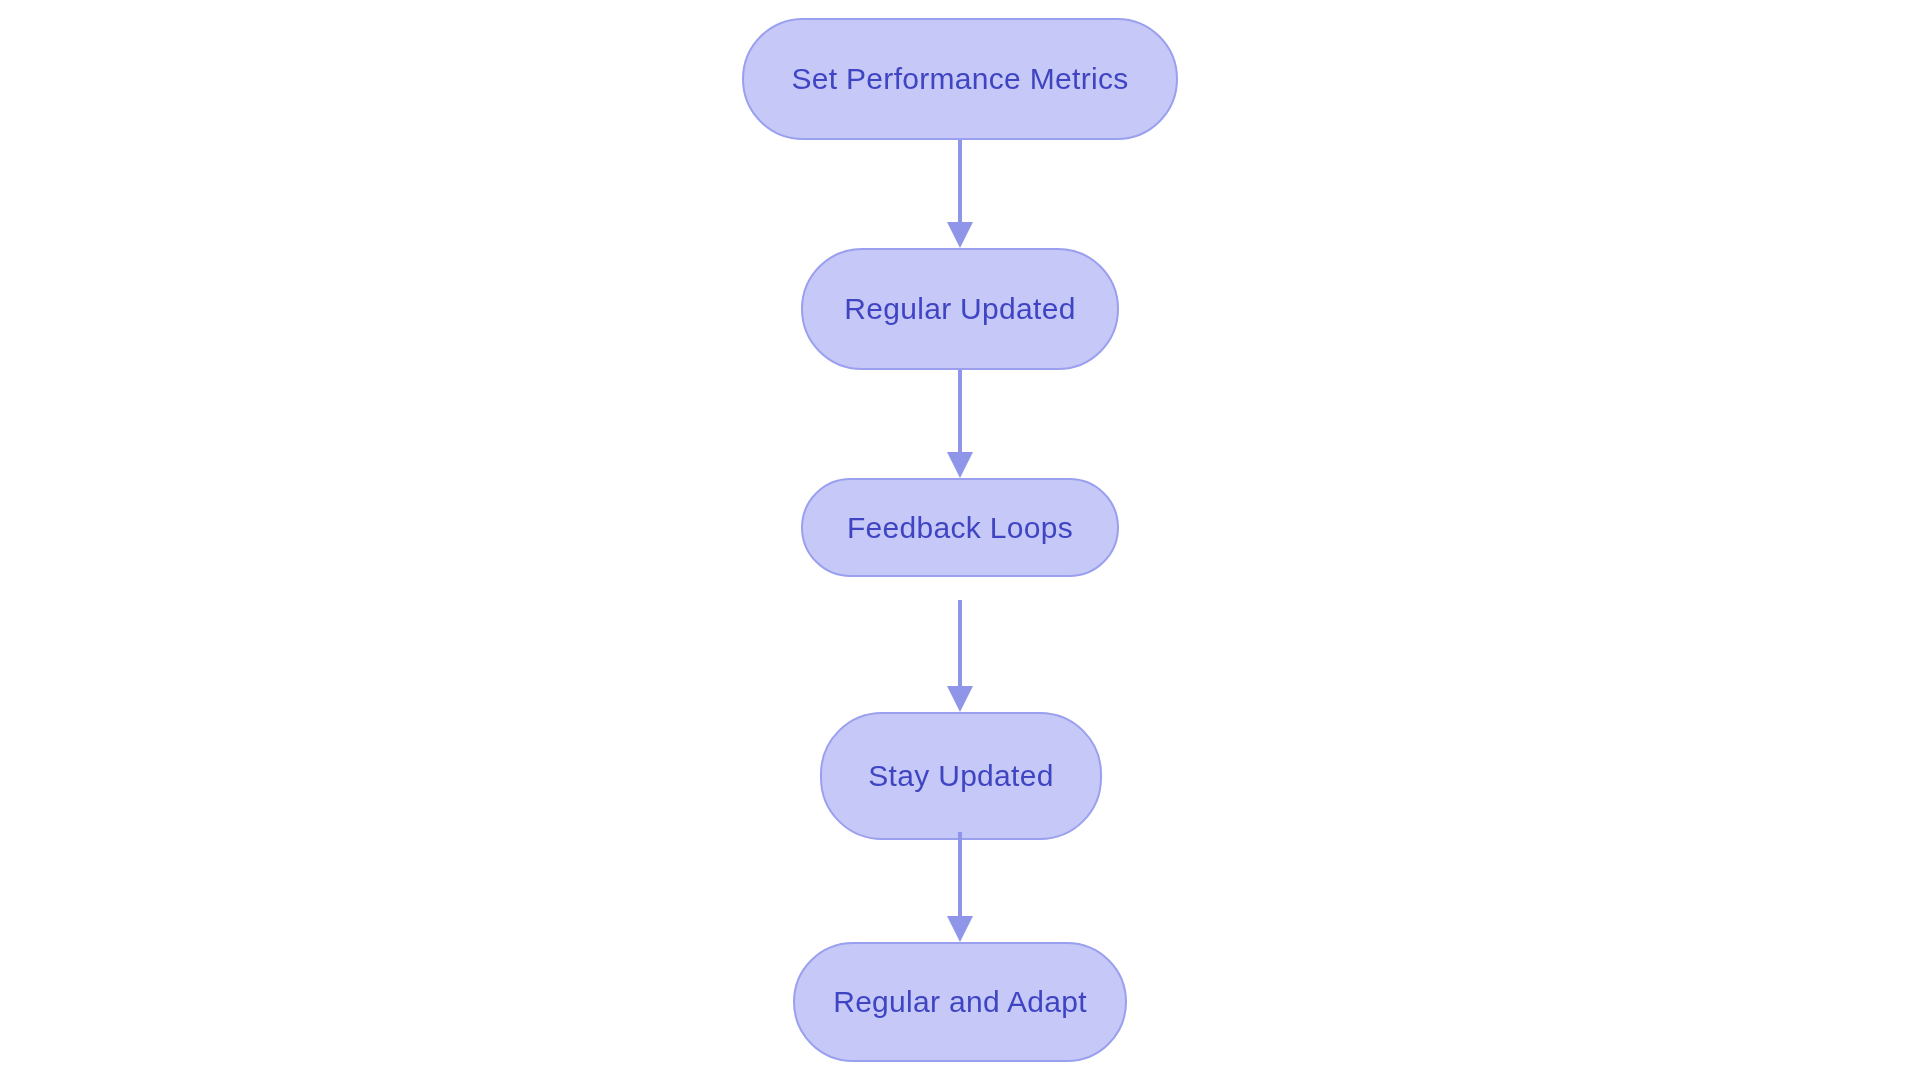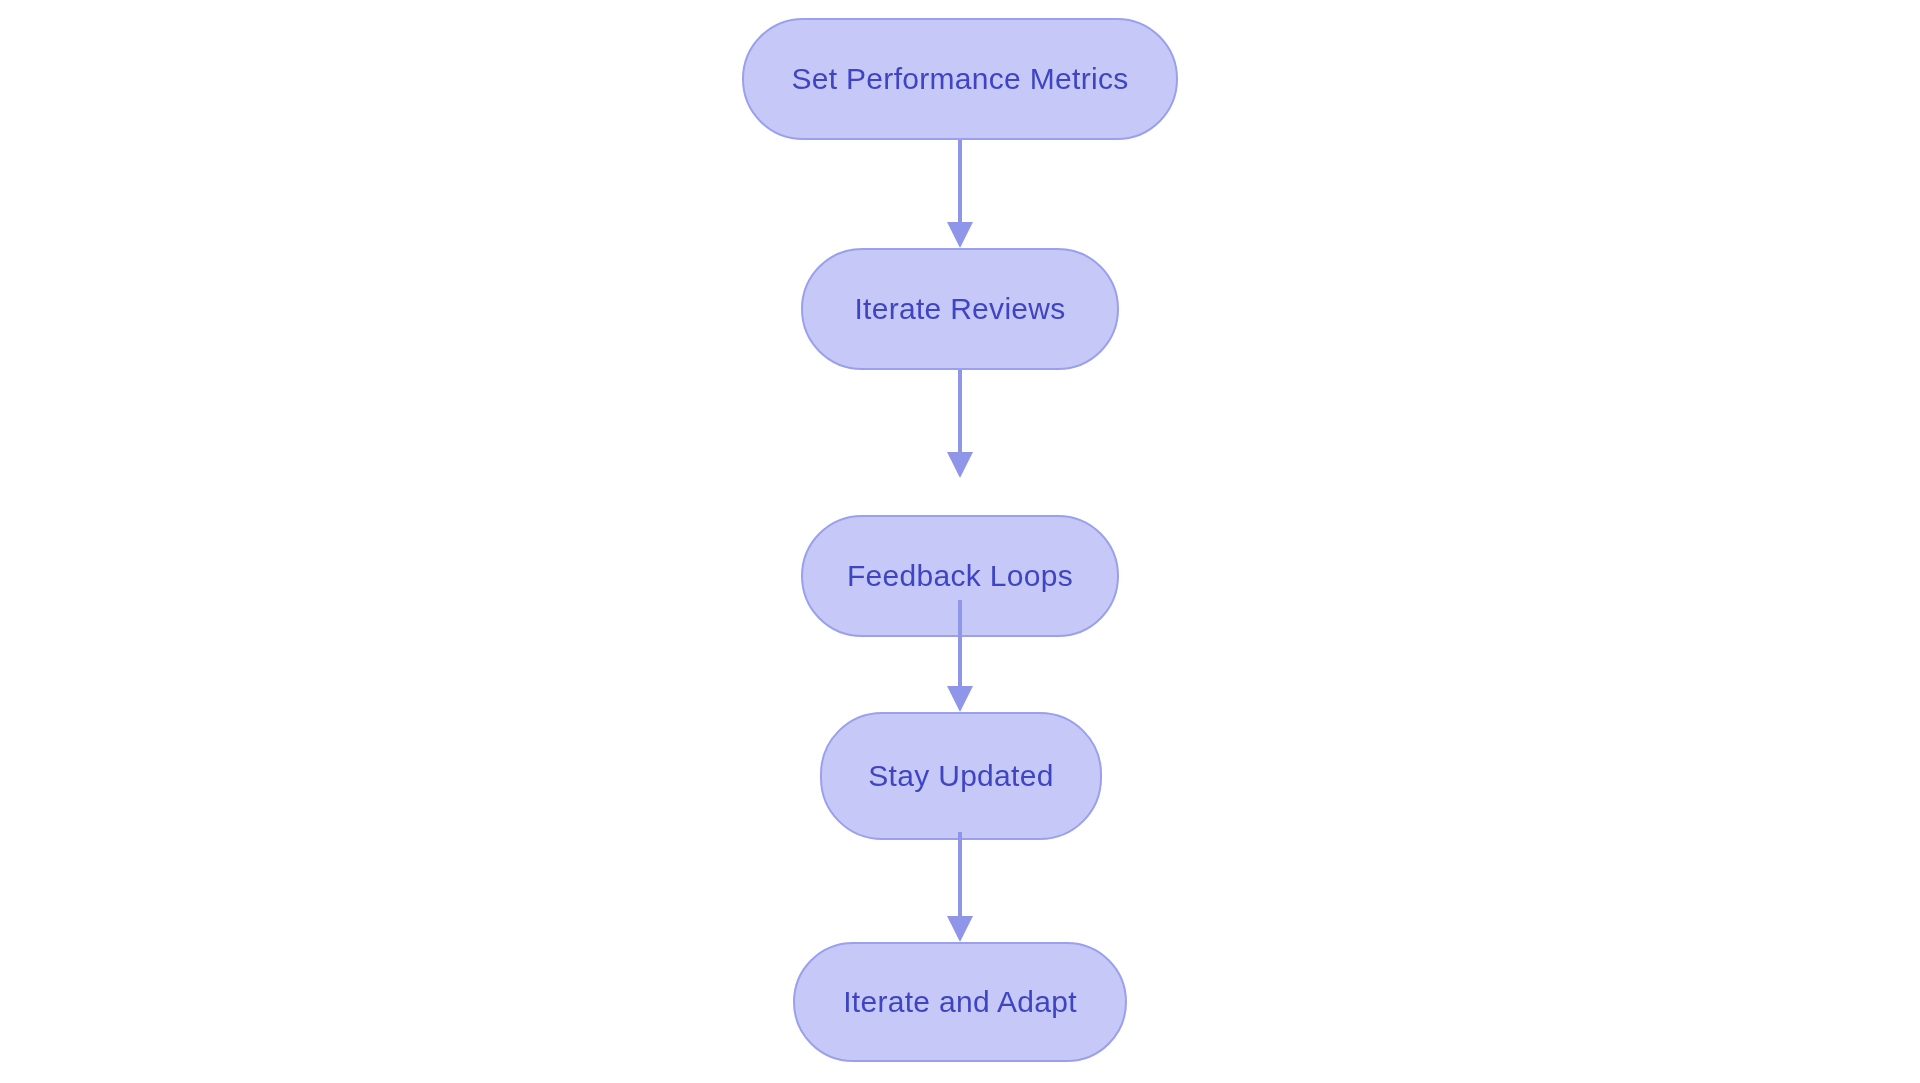--- a/index.html
+++ b/index.html
@@ -26,21 +26,21 @@
     color: #3f45c2;
     font-size: 30px;
     letter-spacing: 0.3px;
     box-sizing: border-box;
     text-align: right;
     white-space: nowrap;
   }
   
   .node-0 { left: 742px; top:  18px; width: 436px; height: 122px; }
   .node-1 { left: 801px; top: 248px; width: 318px; height: 122px; }
-  .node-2 { left: 801px; top: 478px; width: 318px; height: 122px; margin-top: 37px; }
+  .node-2 { left: 801px; top: 478px; width: 318px; height: 99px; }
   .node-3 { left: 820px; top: 712px; width: 282px; height: 128px; }
   .node-4 { left: 793px; top: 942px; width: 334px; height: 120px; }
 
   .flow-arrow {
     position: absolute;
     left: 947px;            
     width: 26px;
     display: flex;
     flex-direction: column;
     align-items: center;
@@ -71,21 +71,21 @@
   <div class="flow-node node-0">
     <span>Set Performance Metrics</span>
   </div>
 
   <div class="flow-arrow arrow-0">
     <div class="arrow-line"></div>
     <div class="arrow-head"></div>
   </div>
 
   <div class="flow-node node-1">
-    <span>Iterate Reviews</span>
+    <span>Regular Updated</span>
   </div>
 
   <div class="flow-arrow arrow-1">
     <div class="arrow-line"></div>
     <div class="arrow-head"></div>
   </div>
 
   <div class="flow-node node-2">
     <span>Feedback Loops</span>
   </div>
@@ -98,16 +98,16 @@
   <div class="flow-node node-3">
     <span>Stay Updated</span>
   </div>
 
   <div class="flow-arrow arrow-3">
     <div class="arrow-line"></div>
     <div class="arrow-head"></div>
   </div>
 
   <div class="flow-node node-4">
-    <span>Iterate and Adapt</span>
+    <span>Regular and Adapt</span>
   </div>
 
 </div>
 
 </body></html>

